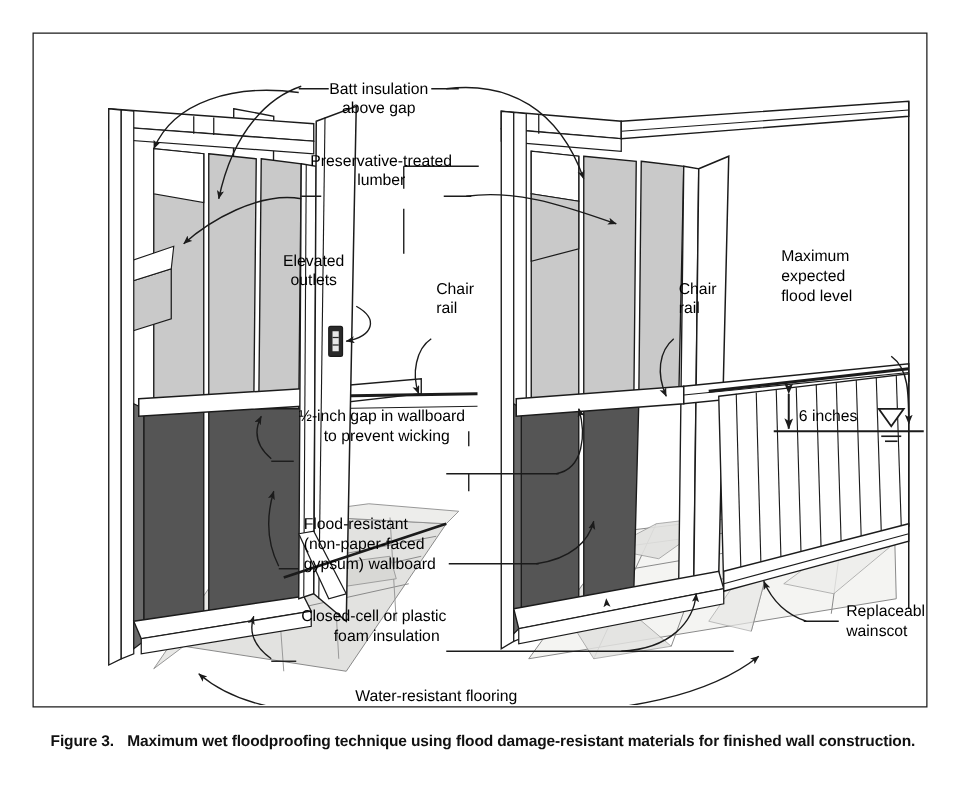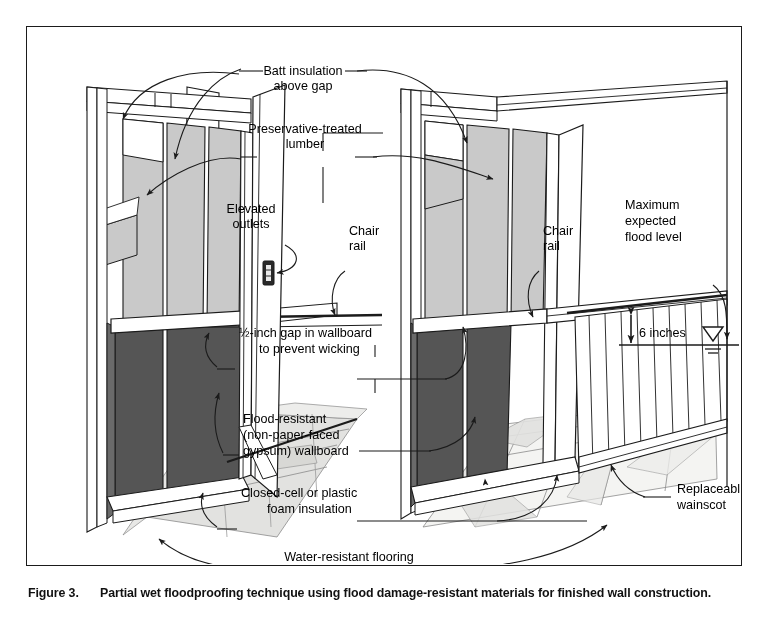--- a/index.html
+++ b/index.html
@@ -12,20 +12,21 @@
     height: 640px;
     font-family: "Liberation Sans", sans-serif;
     color: #000000;
     overflow: hidden;
   }
   #page {
     position: relative;
     width: 768px;
     height: 640px;
     background: #ffffff;
+    text-align: center;
   }
   #figure-frame {
     position: absolute;
     left: 26px;
     top: 26px;
     width: 716px;
     height: 540px;
     border: 1.5px solid #1b1b1b;
     background: #ffffff;
     box-sizing: border-box;
@@ -329,16 +330,16 @@
         <text class="lbl lbl-s" x="612" y="310">6 inches</text>
 
         <text class="lbl lbl-s" x="650" y="466">Replaceable</text>
         <text class="lbl lbl-s" x="650" y="482">wainscot</text>
       </g>
 
     </svg>
   </div>
 
   <div id="caption">
-    <span class="cap-label">Figure 3.</span><span>Partial wet floodproofing technique using flood damage-resistant materials for finished wall construction.</span>
+    <span class="cap-label">Figure 3.</span><span>Maximum wet floodproofing technique using flood damage-resistant materials for finished wall construction.</span>
   </div>
 
 </div>
 
 </body></html>

